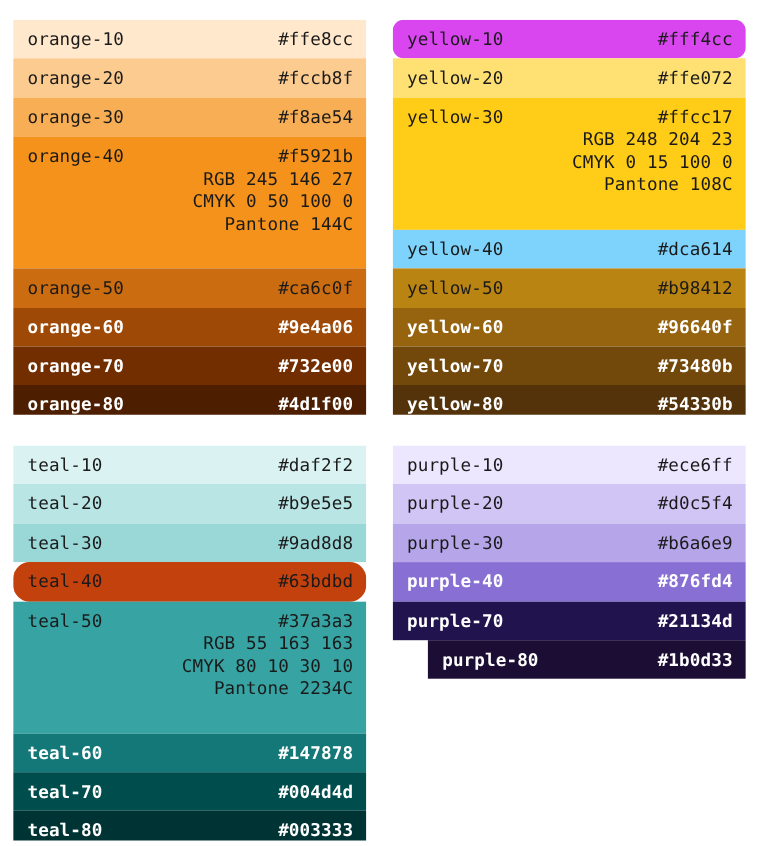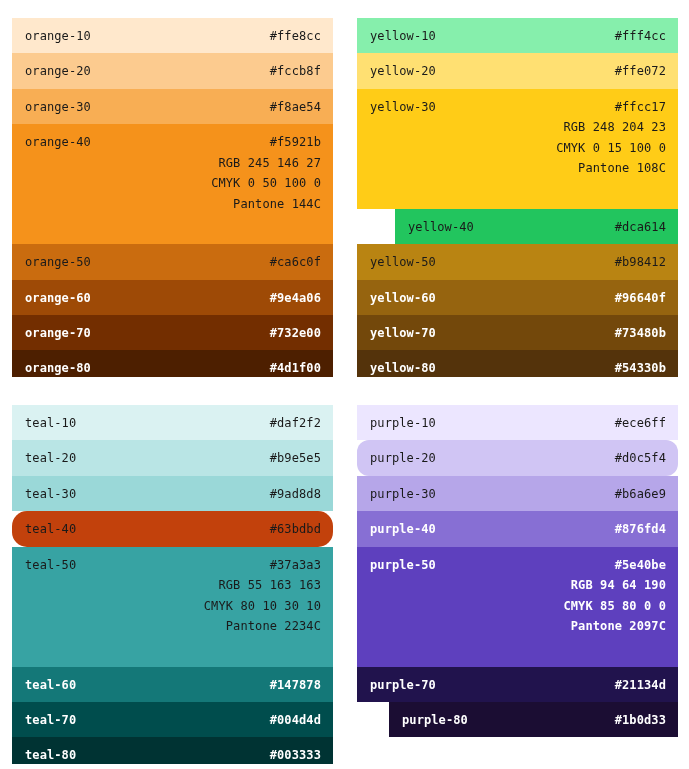--- a/index.html
+++ b/index.html
@@ -36,21 +36,21 @@
 
   .swatch-row {
     box-sizing: border-box;
     position: relative;
     flex: 0 0 auto;
     height: 35.4px;
     padding: 0 12px 0 13px;
     display: flex;
     align-items: flex-start;
     justify-content: space-between;
-    font-size: 12px;
+    font-size: 16px;
     line-height: 14px;
     letter-spacing: 0.1px;
   }
 
   .swatch-row.expanded {
     height: 120px;
   }
 
   .swatch-name {
     white-space: nowrap;
@@ -135,42 +135,42 @@
         </span>
       </div>
       <div class="swatch-row text-light" style="background: rgb(77, 31, 0);">
         <span class="swatch-name">orange-80</span>
         <span class="swatch-detail">
           <span class="detail-line">#4d1f00</span>
         </span>
       </div>
     </div>
     <div class="palette-card">
-      <div class="swatch-row text-dark" style="background: #86efac;">
+      <div class="swatch-row text-dark" style="background: #d946ef; border-radius: 10px;">
         <span class="swatch-name">yellow-10</span>
         <span class="swatch-detail">
           <span class="detail-line">#fff4cc</span>
         </span>
       </div>
       <div class="swatch-row text-dark" style="background: rgb(255, 224, 114);">
         <span class="swatch-name">yellow-20</span>
         <span class="swatch-detail">
           <span class="detail-line">#ffe072</span>
         </span>
       </div>
       <div class="swatch-row expanded text-dark" style="background: rgb(255, 204, 23);">
         <span class="swatch-name">yellow-30</span>
         <span class="swatch-detail">
           <span class="detail-line">#ffcc17</span>
           <span class="detail-line">RGB 248 204 23</span>
           <span class="detail-line">CMYK 0 15 100 0</span>
           <span class="detail-line">Pantone 108C</span>
         </span>
       </div>
-      <div class="swatch-row text-dark" style="background: #22c55e; margin-left: 38px;">
+      <div class="swatch-row text-dark" style="background: #7dd3fc;">
         <span class="swatch-name">yellow-40</span>
         <span class="swatch-detail">
           <span class="detail-line">#dca614</span>
         </span>
       </div>
       <div class="swatch-row text-dark" style="background: rgb(185, 132, 18);">
         <span class="swatch-name">yellow-50</span>
         <span class="swatch-detail">
           <span class="detail-line">#b98412</span>
         </span>
@@ -247,47 +247,38 @@
         </span>
       </div>
     </div>
     <div class="palette-card">
       <div class="swatch-row text-dark" style="background: rgb(236, 230, 255);">
         <span class="swatch-name">purple-10</span>
         <span class="swatch-detail">
           <span class="detail-line">#ece6ff</span>
         </span>
       </div>
-      <div class="swatch-row text-dark" style="background: rgb(208, 197, 244); border-radius: 12px;">
+      <div class="swatch-row text-dark" style="background: rgb(208, 197, 244);">
         <span class="swatch-name">purple-20</span>
         <span class="swatch-detail">
           <span class="detail-line">#d0c5f4</span>
         </span>
       </div>
       <div class="swatch-row text-dark" style="background: rgb(182, 166, 233);">
         <span class="swatch-name">purple-30</span>
         <span class="swatch-detail">
           <span class="detail-line">#b6a6e9</span>
         </span>
       </div>
       <div class="swatch-row text-light" style="background: rgb(135, 111, 212);">
         <span class="swatch-name">purple-40</span>
         <span class="swatch-detail">
           <span class="detail-line">#876fd4</span>
         </span>
       </div>
-      <div class="swatch-row expanded text-light" style="background: rgb(94, 64, 190);">
-        <span class="swatch-name">purple-50</span>
-        <span class="swatch-detail">
-          <span class="detail-line">#5e40be</span>
-          <span class="detail-line">RGB 94 64 190</span>
-          <span class="detail-line">CMYK 85 80 0 0</span>
-          <span class="detail-line">Pantone 2097C</span>
-        </span>
-      </div>
       <div class="swatch-row text-light" style="background: rgb(33, 19, 77);">
         <span class="swatch-name">purple-70</span>
         <span class="swatch-detail">
           <span class="detail-line">#21134d</span>
         </span>
       </div>
       <div class="swatch-row text-light" style="background: rgb(27, 13, 51); margin-left: 32px;">
         <span class="swatch-name">purple-80</span>
         <span class="swatch-detail">
           <span class="detail-line">#1b0d33</span>

